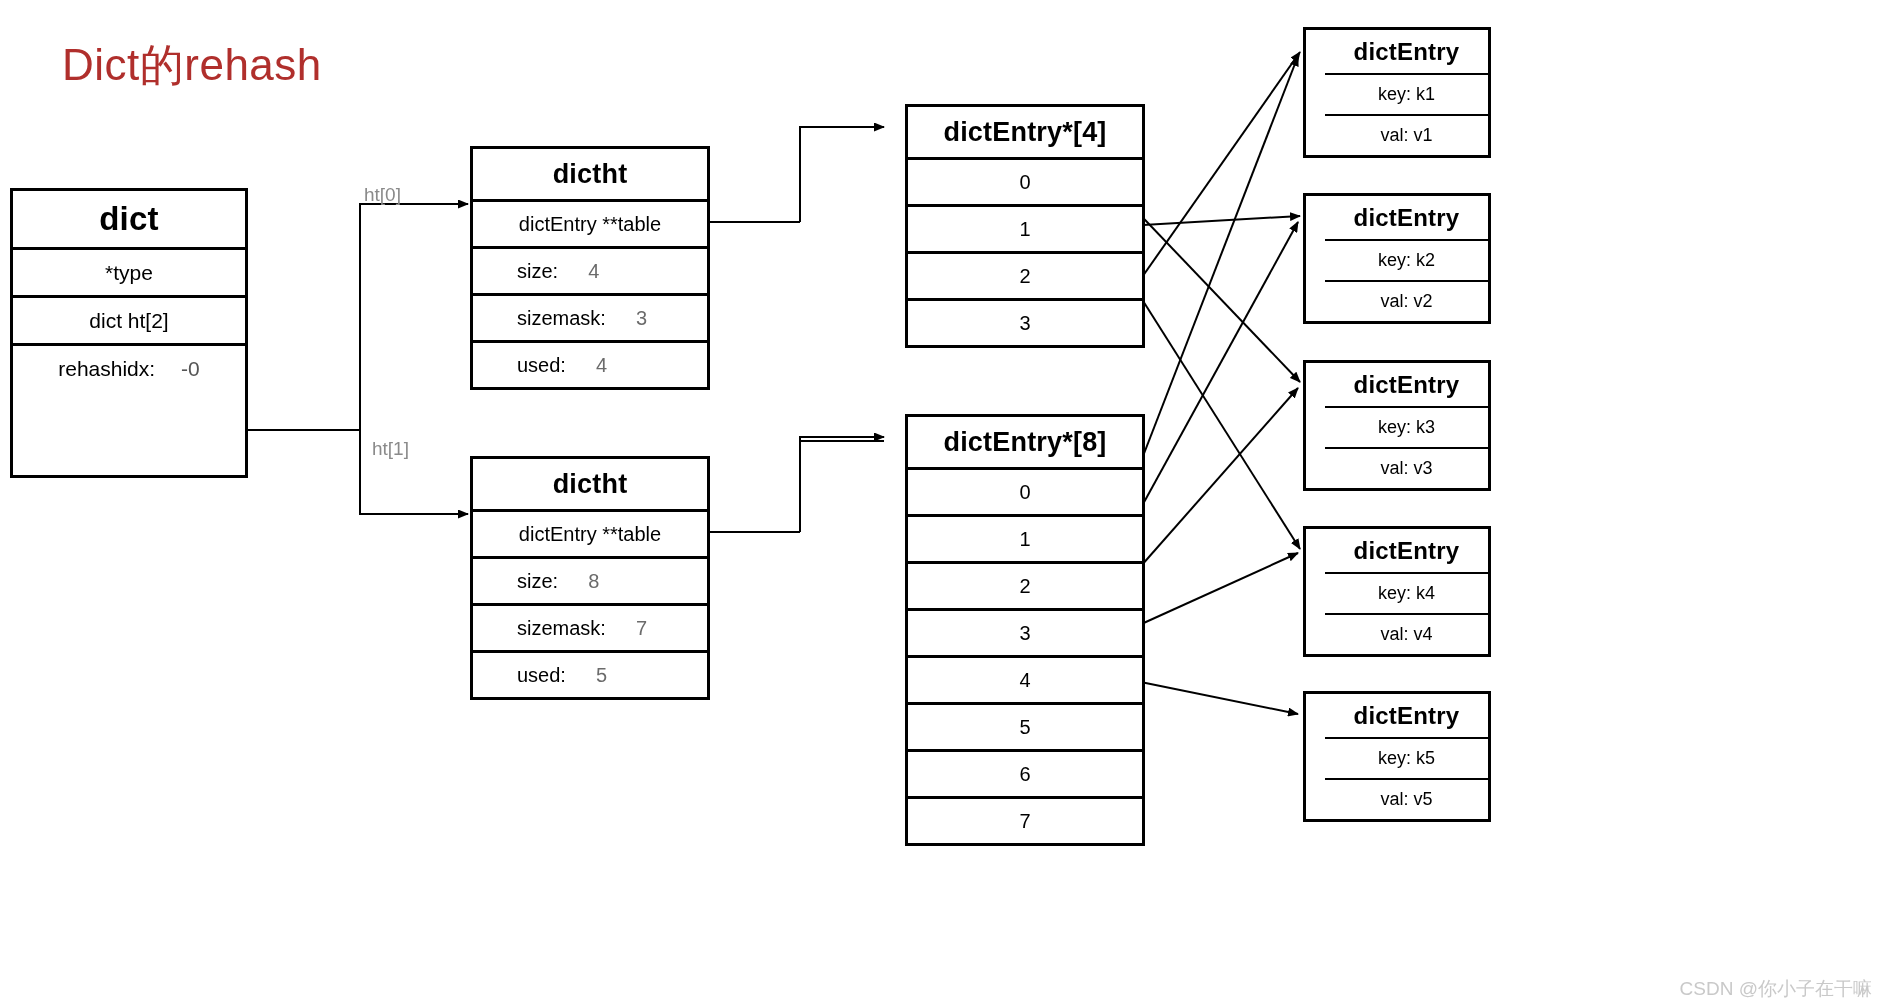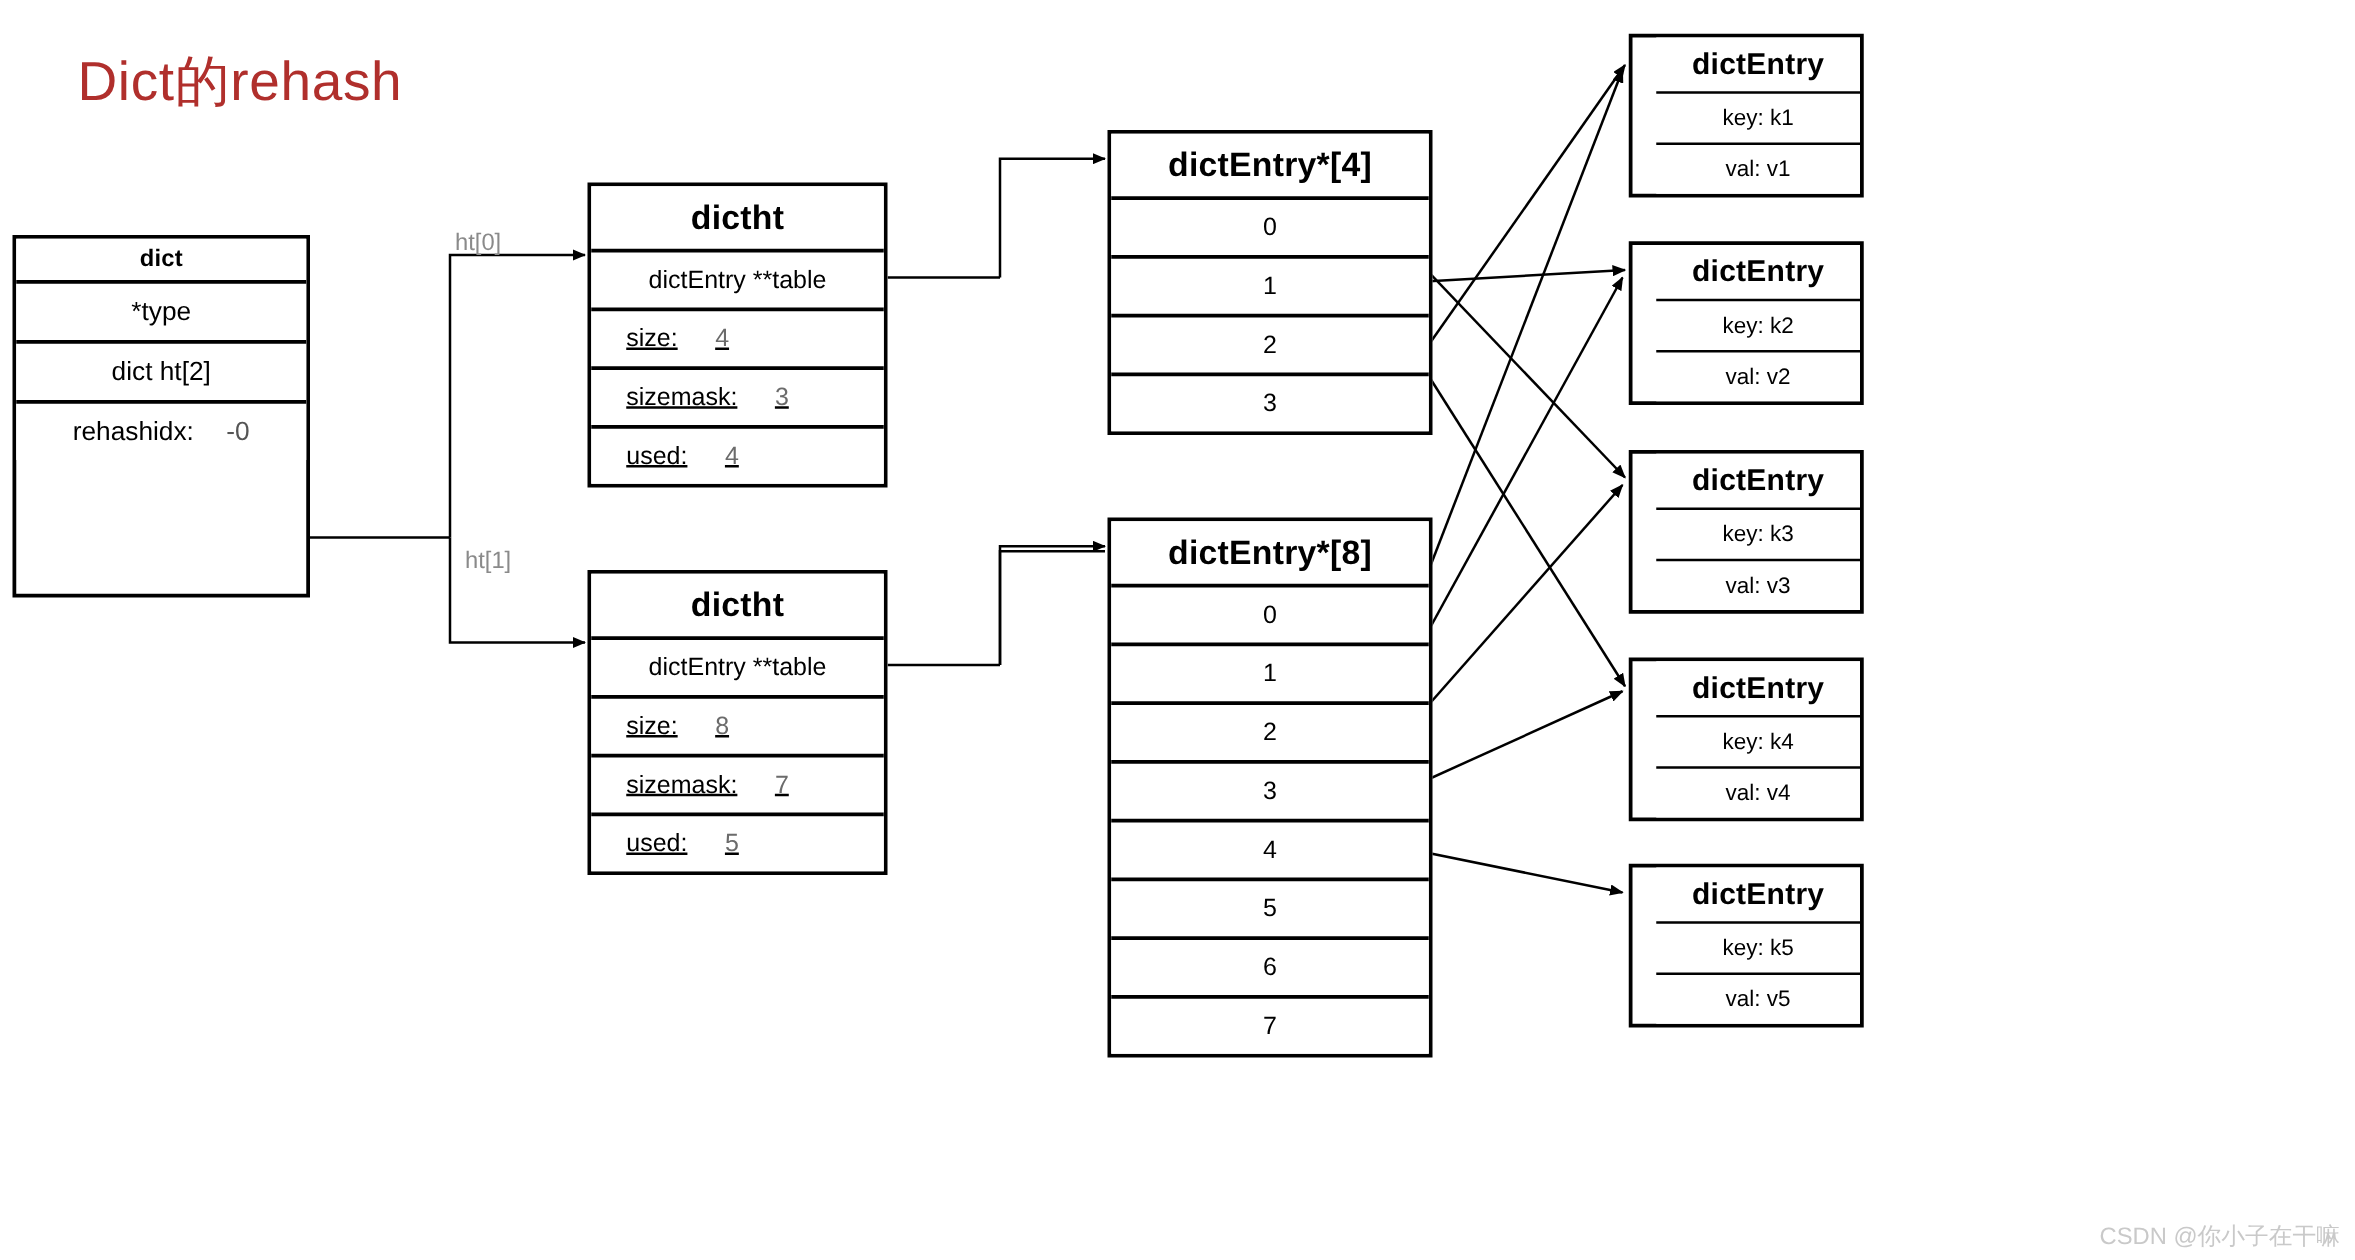--- a/index.html
+++ b/index.html
@@ -56,47 +56,46 @@
   }
 
   
   #dict-box {
     left: 10px;
     top: 188px;
     width: 238px;
     height: 290px;
   }
   #dict-box .row { height: 48px; font-size: 21px; }
-  #dict-box .row.title-row { height: 33px; font-size: 19px; }
+  #dict-box .row.title-row { height: 56px; font-size: 33px; }
   .kv {
     display: flex;
     align-items: center;
     justify-content: center;
     width: 100%;
     font-size: 21px;
   }
   .kv .k { }
   .kv .v { margin-left: 26px; color: #555555; }
 
   
   .dictht-box { width: 240px; }
   #dictht0-box { left: 470px; top: 146px; height: 244px; }
   #dictht1-box { left: 470px; top: 456px; height: 244px; }
   .dictht-box .row { height: 47px; font-size: 20px; }
   .dictht-box .row.title-row { height: 50px; font-size: 27px; }
   .dictht-box .fieldrow {
     justify-content: flex-start;
-    padding-left: 28px;
-    text-decoration: underline;
+    padding-left: 44px;
   }
   .dictht-box .fieldrow .k { font-size: 20px; }
   .dictht-box .fieldrow .v { color: #6b6b6b; font-size: 20px; margin-left: 30px; }
 
   
-  .array-box { width: 260px; }
+  .array-box { width: 240px; margin-left: 19px; }
   #array4-box { left: 886px; top: 104px; }
   #array8-box { left: 886px; top: 414px; }
   .array-box .row { height: 47px; font-size: 20px; }
   .array-box .row.title-row { height: 50px; font-size: 27px; }
 
   
   .entry-box { width: 188px; height: 131px; padding-left: 19px; }
   .entry-box .row { height: 41px; font-size: 18px; border-top-width: 2px; }
   .entry-box .row.title-row { height: 43px; font-size: 24px; }
   .entry-box .row + .row { border-top: 2px solid #000000; }

